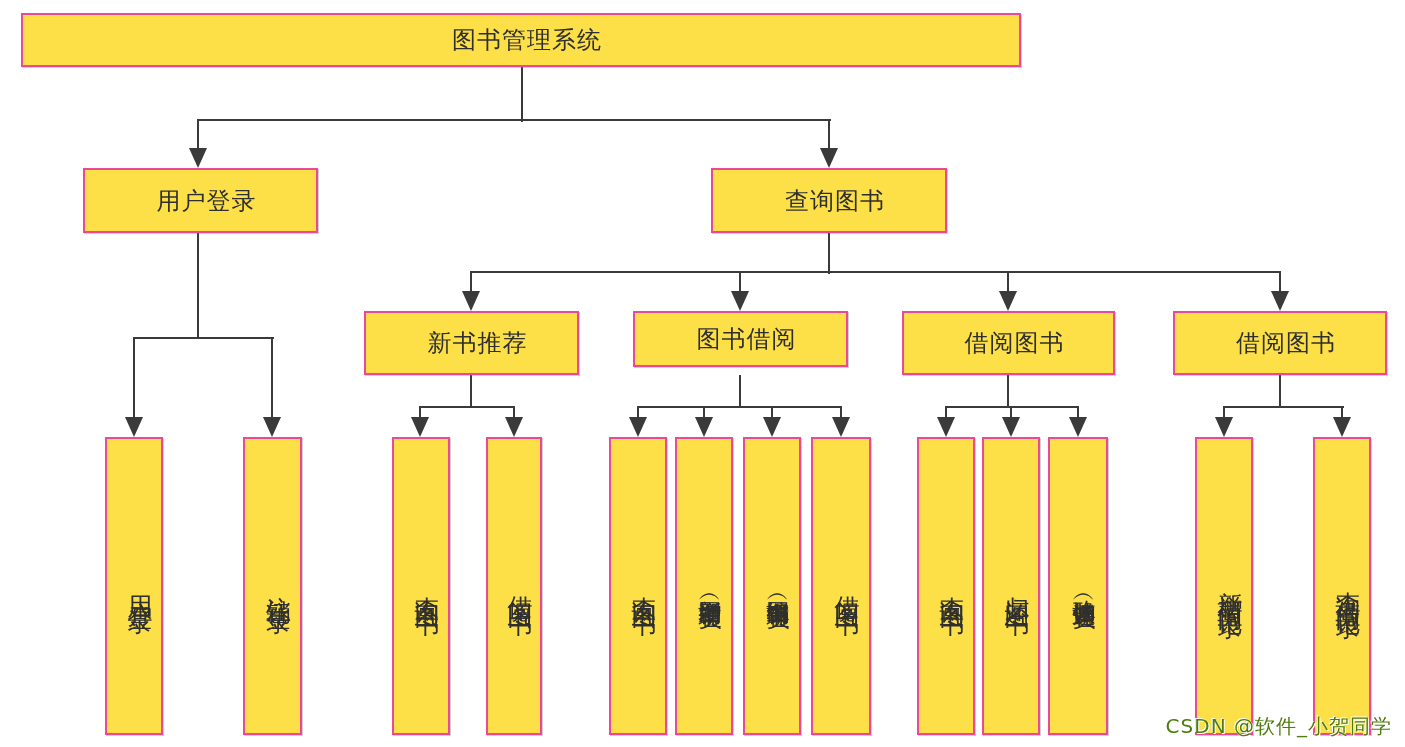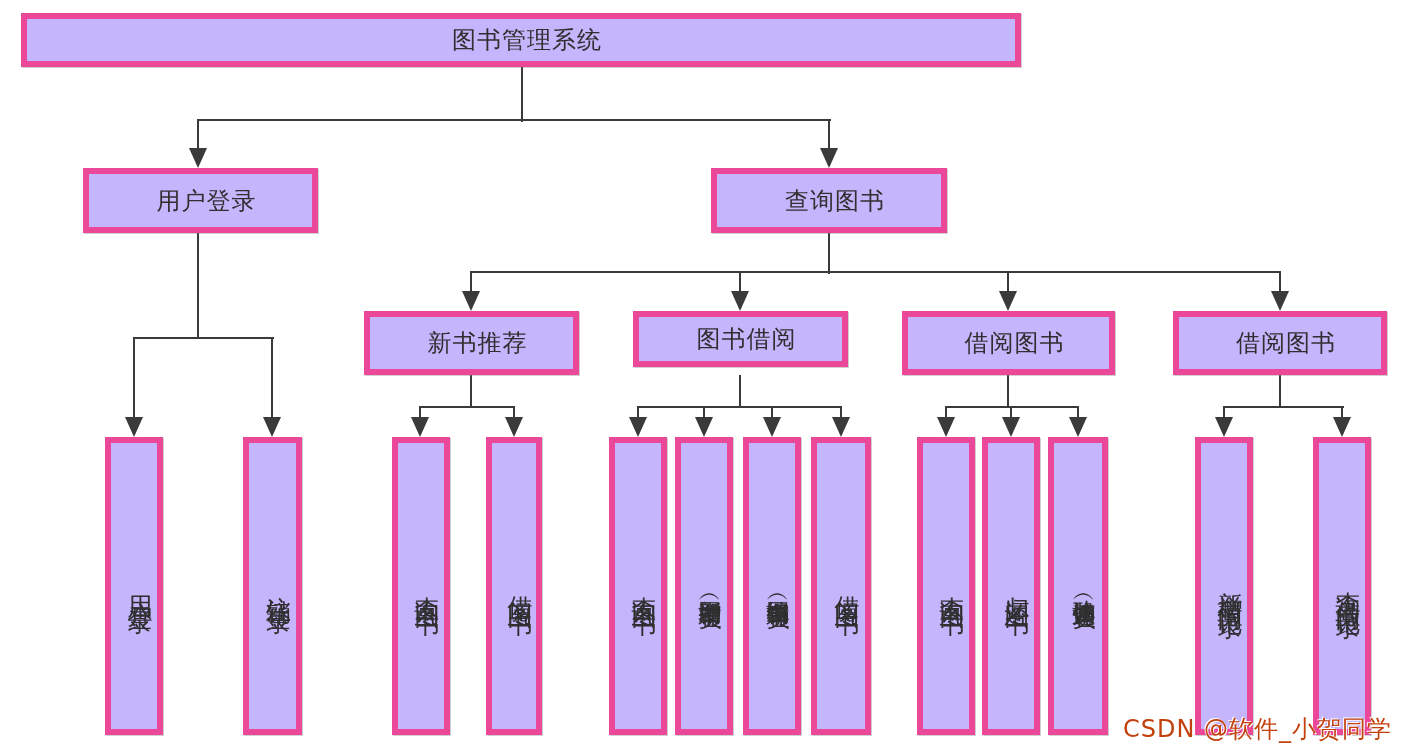--- a/index.html
+++ b/index.html
@@ -2,22 +2,22 @@
 <html><head>
 <meta charset="utf-8">
 <style>
   html,body{margin:0;padding:0;background:#ffffff;}
   #stage{
     position:relative;width:1405px;height:747px;background:#ffffff;overflow:hidden;
     font-family:"DejaVu Sans","Liberation Sans",sans-serif;color:#2f2f2f;
   }
   
   .box{
-    position:absolute;box-sizing:border-box;background:#c4b5fd;
-    border:6px solid #ec4899;display:flex;align-items:center;justify-content:center;
+    position:absolute;box-sizing:border-box;background:#fde047;
+    border:2px solid #ec4899;display:flex;align-items:center;justify-content:center;
     font-size:24px;line-height:1;white-space:nowrap;
     box-shadow:1px 1px 0 rgba(120,120,120,.35);
     padding-left:12px;
   }
   .hbox{letter-spacing:1px;}
   .vbox{
     writing-mode:vertical-rl;text-orientation:mixed;
     letter-spacing:5px;font-size:25px;
     top:437px;height:298px;
   }
@@ -26,22 +26,22 @@
   .vl,.hl{position:absolute;background:#3a3a3a;}
   .vl{width:2px;}
   .hl{height:2px;}
   
   .tri{
     position:absolute;width:0;height:0;
     border-left:9px solid transparent;border-right:9px solid transparent;
     border-top:20px solid #3a3a3a;
   }
   .watermark{
-    position:absolute;top:713px;right:13px;font-size:24px;letter-spacing:1px;
-    color:#c2410c;text-shadow:1px 1px 0 #ffffff,-1px -1px 0 #ffffff;
+    position:absolute;top:713px;right:13px;font-size:20px;letter-spacing:1px;
+    color:#4d7c0f;text-shadow:1px 1px 0 #ffffff,-1px -1px 0 #ffffff;
     white-space:nowrap;
   }
 </style>
 </head>
 <body>
 
 <div id="stage">
 
   <div class="vl" style="left:521px;top:67px;height:55px"></div>
   <div class="hl" style="left:197px;top:119px;width:634px"></div>

